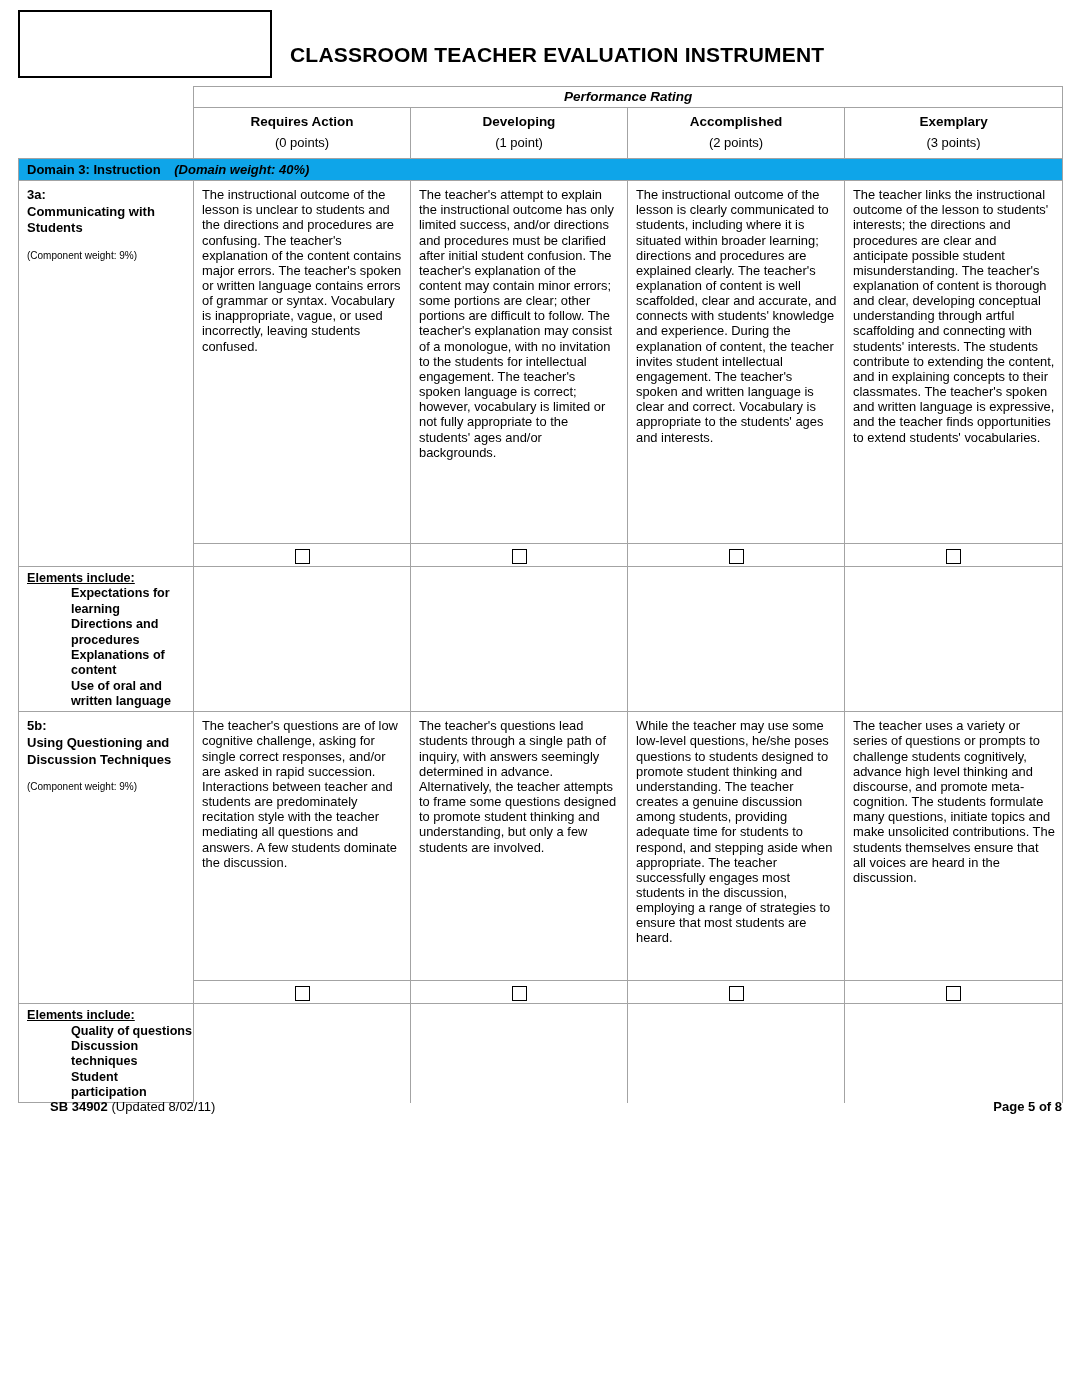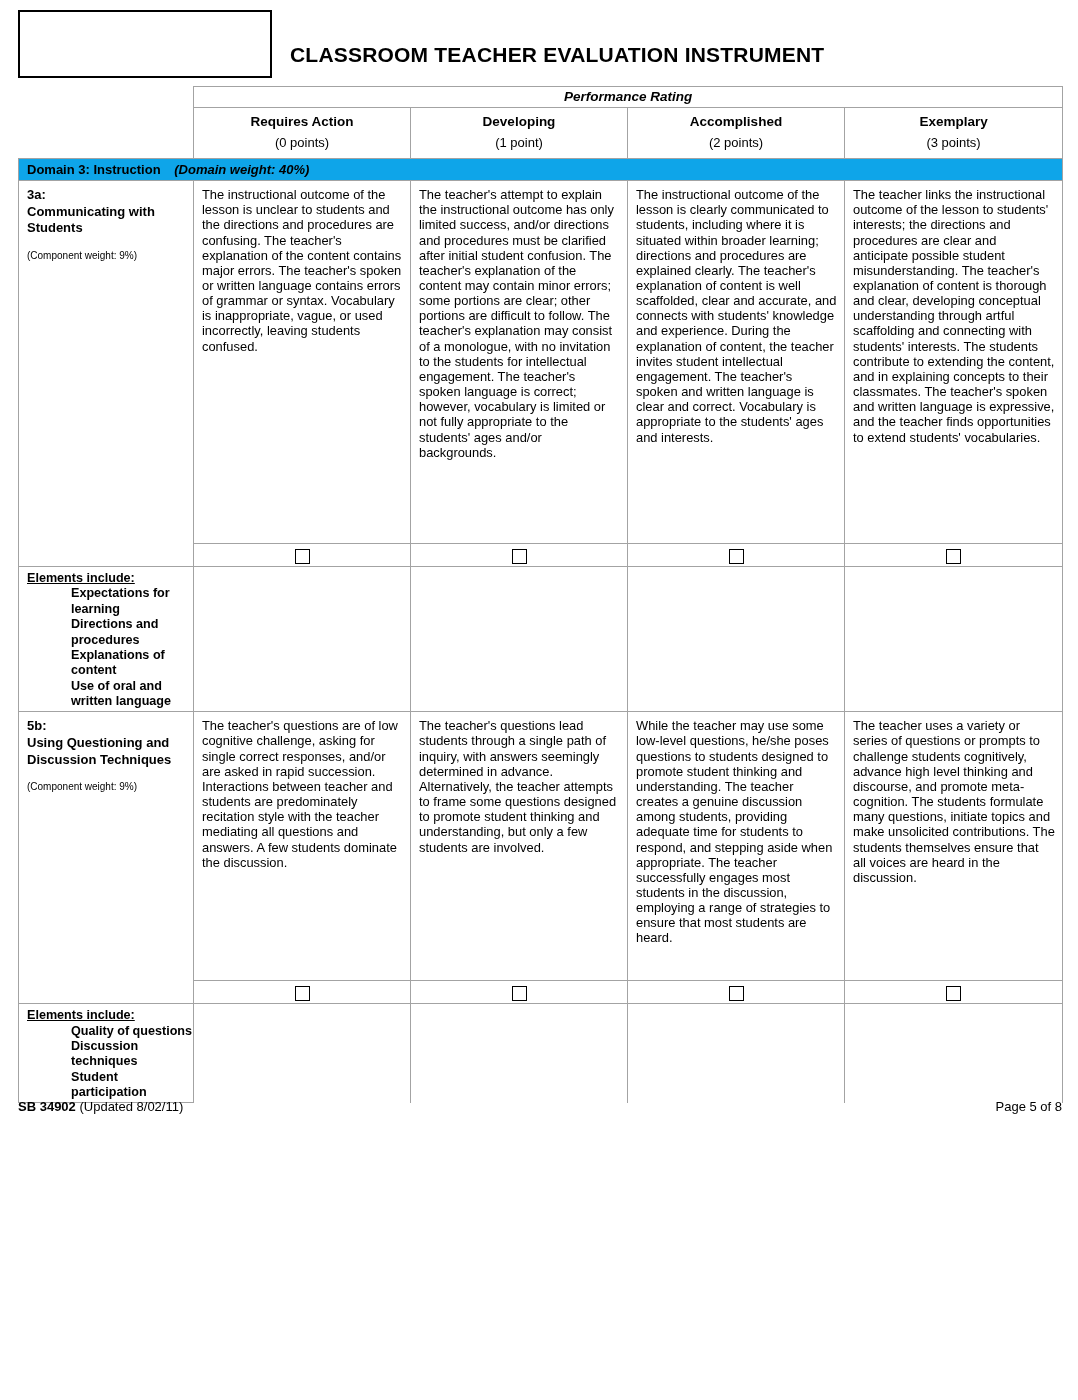--- a/index.html
+++ b/index.html
@@ -165,23 +165,23 @@
   }
   .footer .line1 {
     font-weight: bold;
     margin-bottom: 3px;
   }
   .footer .line2 {
     display: flex;
     justify-content: space-between;
     align-items: baseline;
   }
-  .footer .sb { font-weight: bold; }
+  .footer .sb { font-weight: bold; margin-left: 32px; }
   .footer .upd { font-weight: normal; }
-  .footer .pageno { font-weight: normal; margin-top: 16px; }
+  .footer .pageno { font-weight: bold; margin-top: 16px; }
 </style>
 </head>
 <body>
 
 <div class="page">
 
   <div class="header">
     <div class="logo-box"></div>
     <div class="doc-title">CLASSROOM TEACHER EVALUATION INSTRUMENT</div>
   </div>

